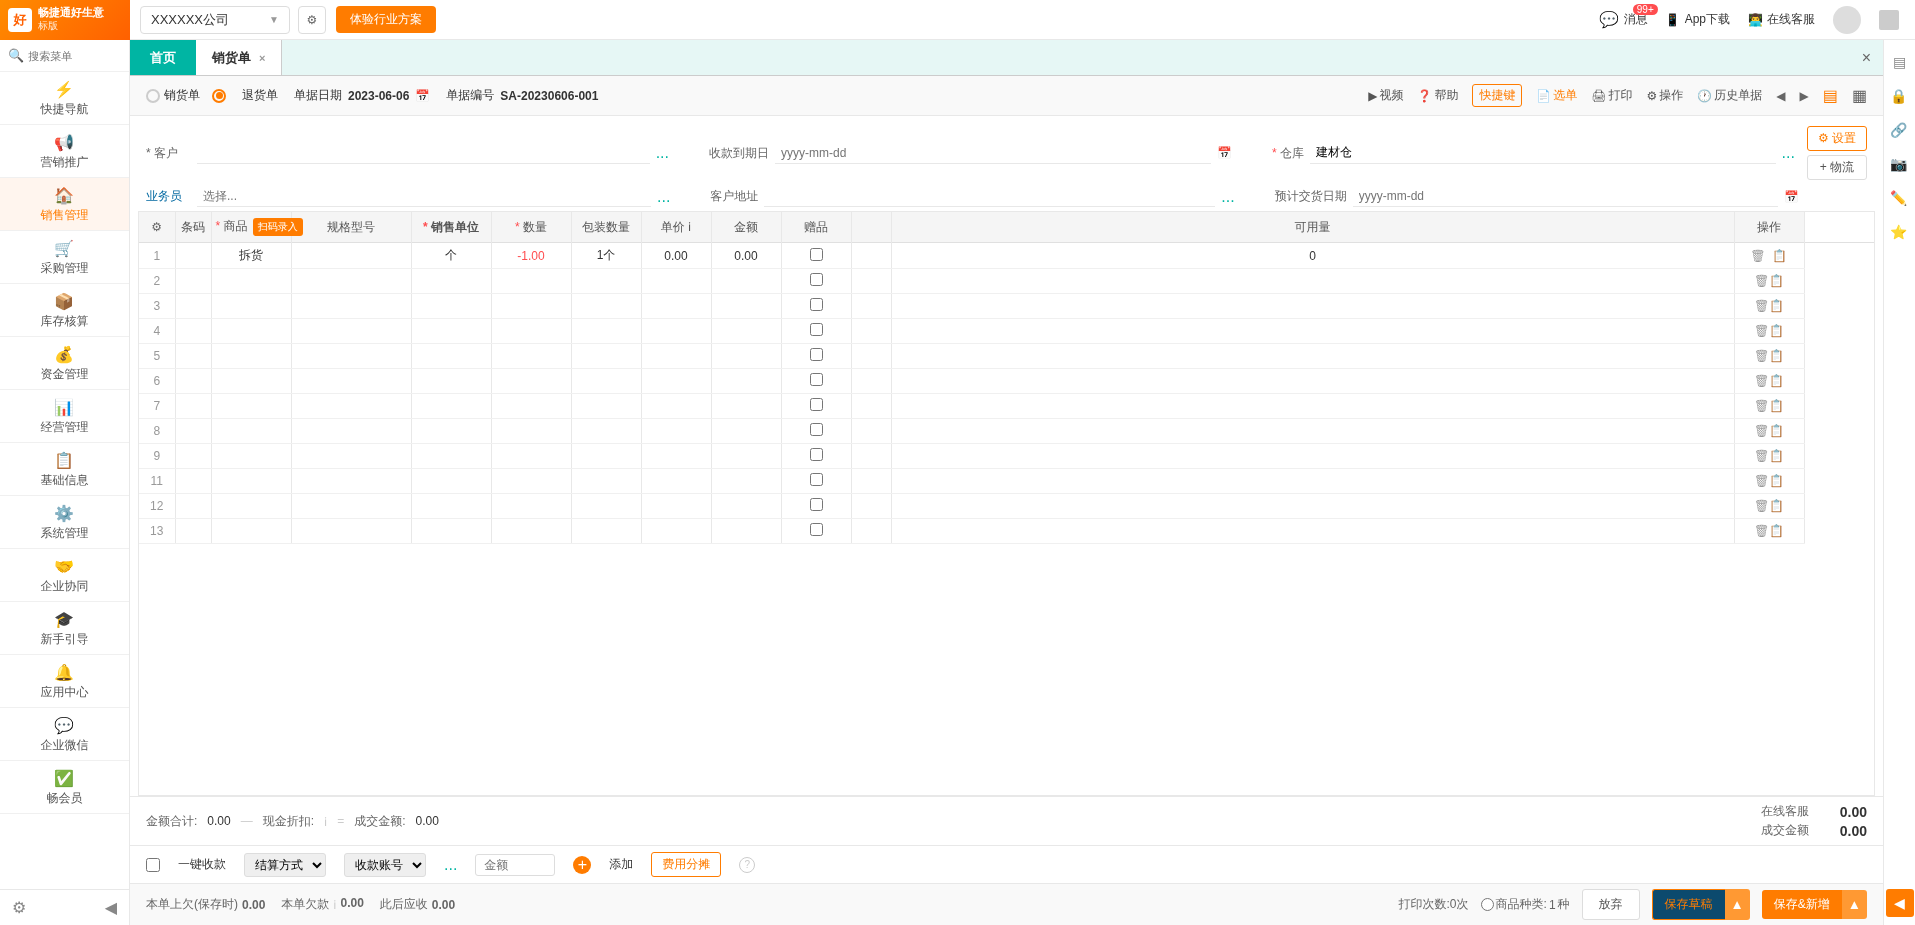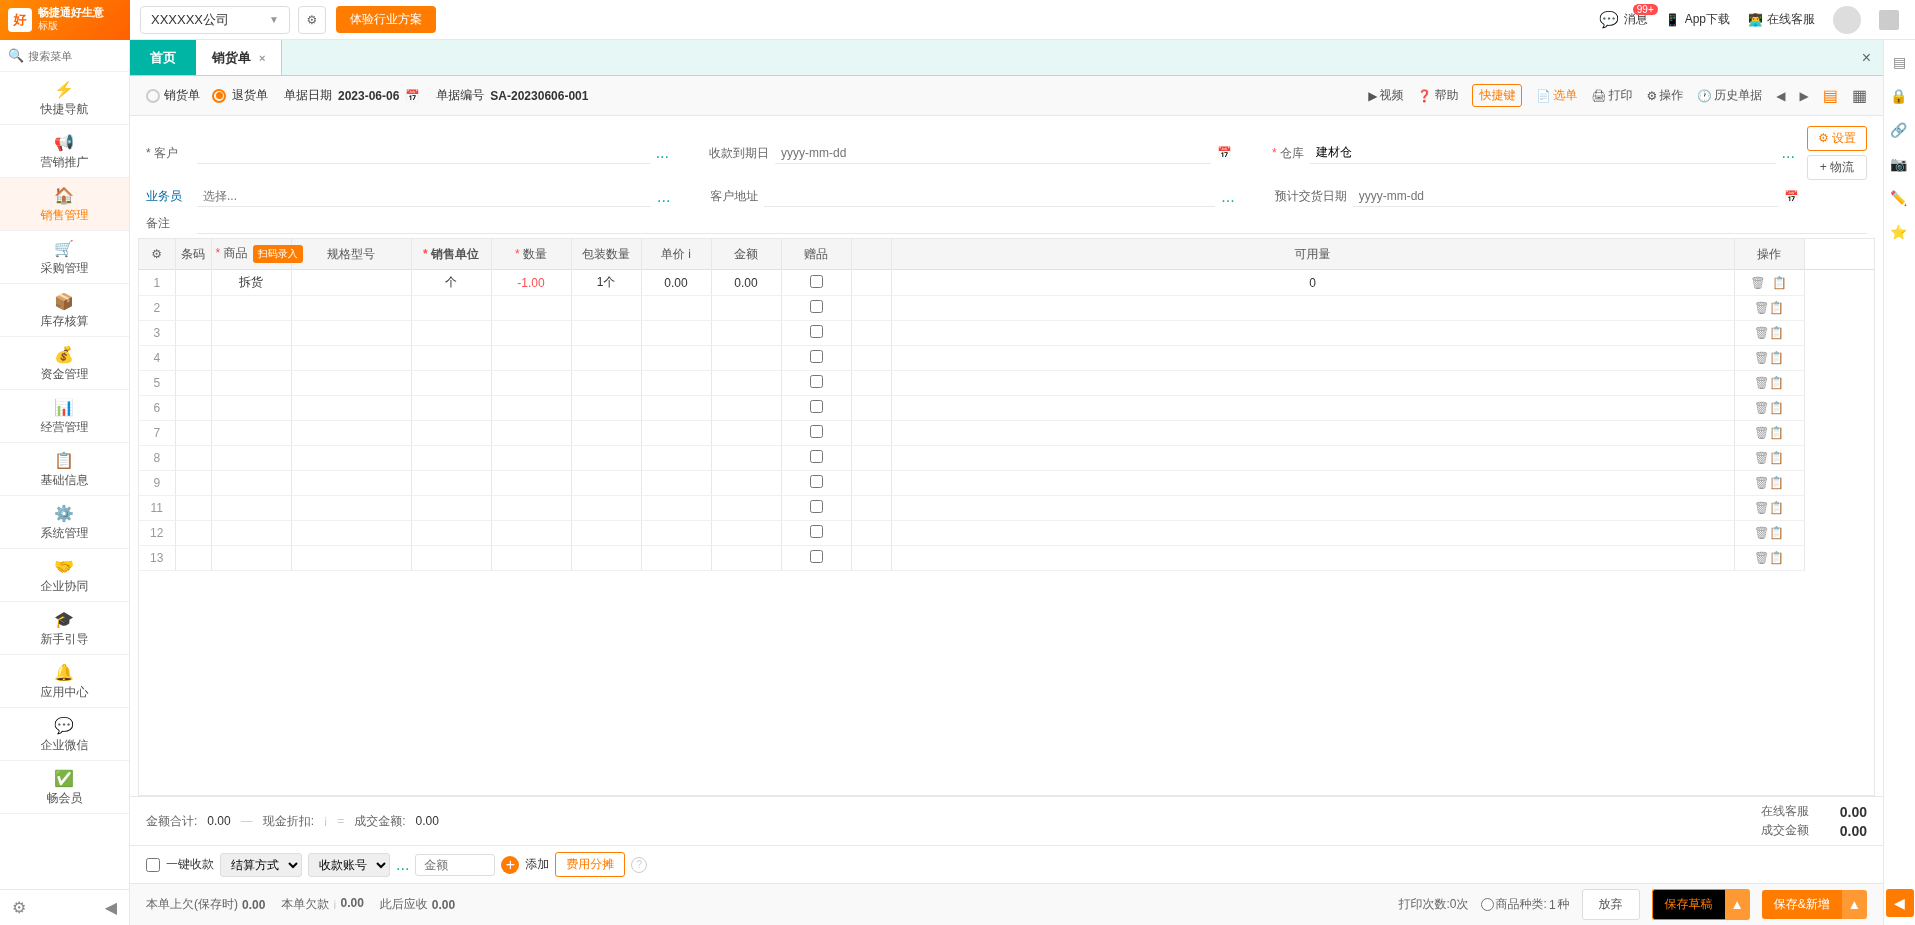--- a/index.html
+++ b/index.html
@@ -158,21 +158,21 @@
 
     <div style="flex:1;display:flex;flex-direction:column;overflow:hidden;background:#fff;">
 
       <div style="padding:8px 16px;background:#f9f9f9;border-bottom:1px solid #e8e8e8;display:flex;align-items:center;gap:16px;flex-shrink:0;">
 
         <div style="display:flex;align-items:center;gap:12px;">
           <label style="display:flex;align-items:center;gap:4px;cursor:pointer;">
             <div style="width:14px;height:14px;border-radius:50%;border:2px solid #ccc;display:flex;align-items:center;justify-content:center;"></div>
             <span>销货单</span>
           </label>
-          <label style="display:flex;align-items:center;gap:6px;cursor:pointer;">
+          <label style="display:flex;align-items:center;gap:16px;cursor:pointer;">
             <div style="width:14px;height:14px;border-radius:50%;border:2px solid #ff7c00;display:flex;align-items:center;justify-content:center;">
               <div style="width:7px;height:7px;background:#ff7c00;border-radius:50%;"></div>
             </div>
             <span>退货单</span>
           </label>
         </div>
 
         <div style="display:flex;align-items:center;gap:6px;font-size:12px;">
           <span>单据日期</span>
           <span style="font-weight:bold;">2023-06-06</span>
@@ -263,24 +263,20 @@
           </div>
           <div style="width:40px;"></div>
           <div style="display:flex;align-items:center;flex:1;gap:6px;">
             <span style="font-size:12px;color:#666;white-space:nowrap;">预计交货日期</span>
             <input type="text" placeholder="yyyy-mm-dd" style="flex: 1 1 0%; border-top: none; border-right: none; border-left: none; border-image: initial; border-bottom: 1px solid rgb(232, 232, 232); padding: 3px 6px; font-size: 12px; outline: none;">
             <span style="color:#999;cursor:pointer;">📅</span>
           </div>
           <div style="width:68px;"></div>
         </div>
 
-        <div style="display:flex;align-items:center;gap:6px;">
-          <span style="font-size:12px;color:#666;white-space:nowrap;min-width:45px;">备注</span>
-          <input type="text" style="flex: 1 1 0%; border-top: none; border-right: none; border-left: none; border-image: initial; border-bottom: 1px solid rgb(232, 232, 232); padding: 3px 6px; font-size: 12px; outline: none;">
-        </div>
       </div>
 
       <div style="flex:1;overflow-y:auto;overflow-x:auto;margin:0 8px;border:1px solid #e8e8e8;min-height:0;">
         <table style="width:100%;border-collapse:collapse;font-size:12px;table-layout:fixed;">
           <colgroup>
             <col style="width:36px;">
             <col style="width:36px;">
             <col style="width:80px;">
             <col style="width:120px;">
             <col style="width:80px;">
@@ -520,21 +516,21 @@
             <span style="color:#666;">在线客服</span>
             <span style="font-size:14px;font-weight:bold;min-width:50px;text-align:right;">0.00</span>
           </div>
           <div style="display:flex;align-items:center;justify-content:flex-end;gap:8px;font-size:12px;">
             <span style="color:#666;">成交金额</span>
             <span style="font-size:14px;font-weight:bold;min-width:50px;text-align:right;">0.00</span>
           </div>
         </div>
       </div>
 
-      <div style="padding:6px 16px;background:#fff;border-top:1px solid #e8e8e8;display:flex;align-items:center;gap:6px;font-size:12px;flex-shrink:0;">
+      <div style="padding:6px 16px;background:#fff;border-top:1px solid #e8e8e8;display:flex;align-items:center;gap:18px;font-size:12px;flex-shrink:0;">
         <input type="checkbox" style="width: 14px; height: 14px; cursor: pointer;">
         <span>一键收款</span>
         <select style="border:1px solid #ddd;border-radius:3px;padding:3px 6px;font-size:12px;">
           <option>结算方式</option>
         </select>
         <select style="border:1px solid #ddd;border-radius:3px;padding:3px 6px;font-size:12px;">
           <option>收款账号</option>
         </select>
         <span style="color:#00b5a3;cursor:pointer;font-size:16px;">...</span>
         <input type="text" placeholder="金额" style="border: 1px solid rgb(221, 221, 221); border-radius: 3px; padding: 3px 8px; font-size: 12px; width: 80px;">
@@ -562,21 +558,21 @@
         <div style="margin-left:auto;display:flex;align-items:center;gap:12px;">
           <span style="color:#666;">打印次数:0次</span>
           <span style="display:flex;align-items:center;gap:2px;color:#666;">
             <input type="radio" style="cursor: pointer;">
             <span>商品种类:</span>
             <span>1</span>
             <span>种</span>
           </span>
           <button style="border:1px solid #ddd;background:#fff;color:#555;border-radius:3px;padding:6px 16px;cursor:pointer;font-size:12px;">放弃</button>
           <div style="display:flex;align-items:stretch;">
-            <button style="border:1px solid #ff7c00;background:#000000;color:#ff7c00;border-radius:3px 0 0 3px;padding:6px 12px;cursor:pointer;font-size:12px;border-right:none;">保存草稿</button>
+            <button style="border:1px solid #ff7c00;background:#0c4a6e;color:#ff7c00;border-radius:3px 0 0 3px;padding:6px 12px;cursor:pointer;font-size:12px;border-right:none;">保存草稿</button>
             <button style="background:#ff9933;color:#fff;border:none;border-radius:0 3px 3px 0;padding:6px 6px;cursor:pointer;">▲</button>
           </div>
           <div style="display:flex;align-items:stretch;">
             <button style="background:#ff7c00;color:#fff;border:none;border-radius:3px 0 0 3px;padding:6px 12px;cursor:pointer;font-size:12px;">保存&amp;新增</button>
             <button style="background:#ff9933;color:#fff;border:none;border-radius:0 3px 3px 0;padding:6px 6px;cursor:pointer;">▲</button>
           </div>
         </div>
       </div>
     </div>
   </div>

